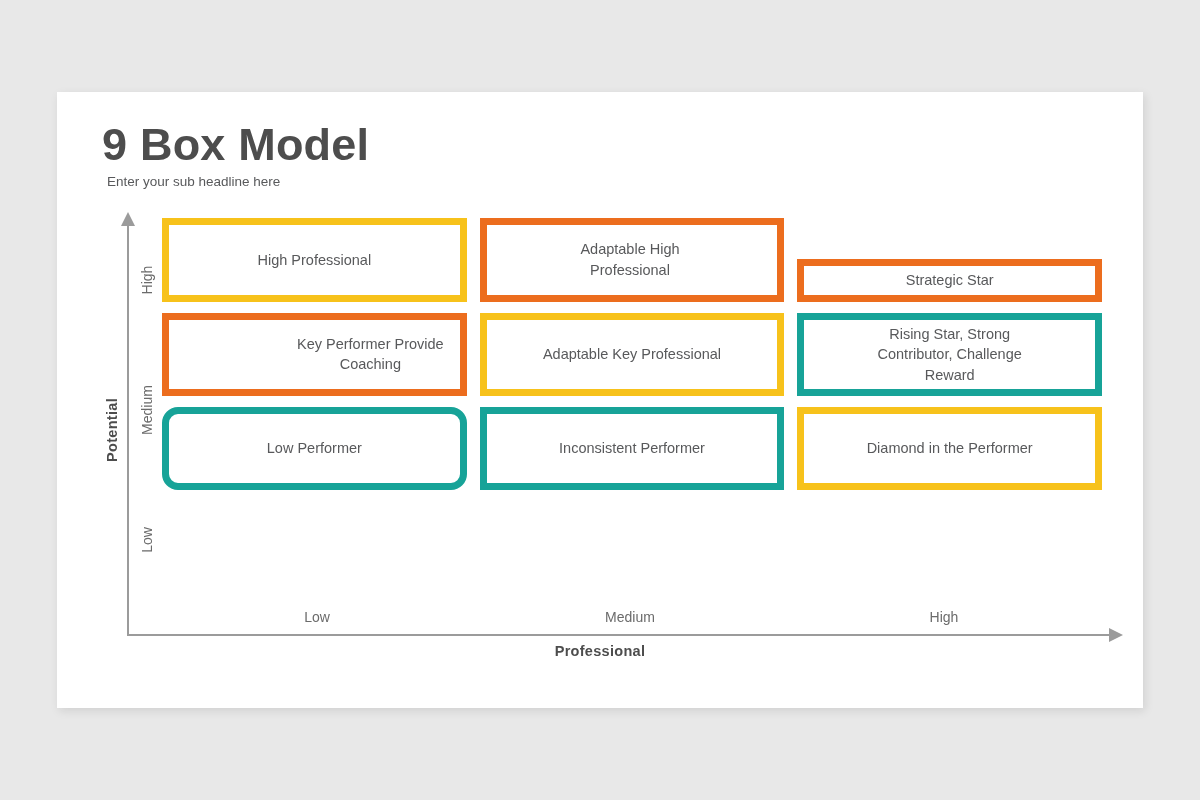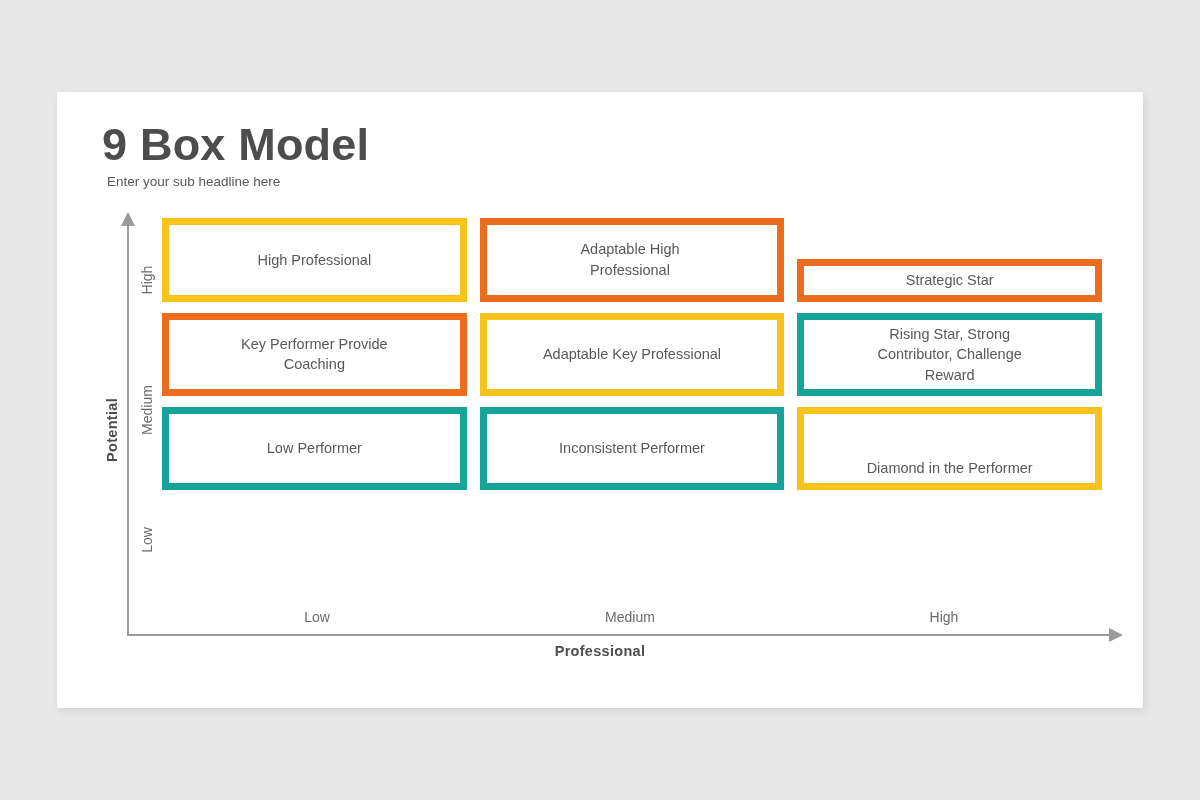--- a/index.html
+++ b/index.html
@@ -199,36 +199,36 @@
       <div class="cell" style="border-color: rgb(247, 194, 27);">
         <div class="cell-label">High Professional</div>
       </div>
       <div class="cell" style="border-color: rgb(236, 109, 30); padding-left: 12px;">
         <div class="cell-label">Adaptable High
 Professional</div>
       </div>
       <div class="cell" style="border-color: rgb(236, 109, 30); margin-top: 41px;">
         <div class="cell-label">Strategic Star</div>
       </div>
-      <div class="cell" style="border-color: rgb(236, 109, 30);">
+      <div class="cell" style="border-color: rgb(236, 109, 30); justify-content: flex-end;">
         <div class="cell-label">Key Performer Provide
 Coaching</div>
       </div>
       <div class="cell" style="border-color: rgb(247, 194, 27);">
         <div class="cell-label">Adaptable Key Professional</div>
       </div>
       <div class="cell" style="border-color: rgb(23, 163, 152);">
         <div class="cell-label">Rising Star, Strong
 Contributor, Challenge
 Reward</div>
       </div>
-      <div class="cell" style="border-color: rgb(23, 163, 152);">
+      <div class="cell" style="border-color: rgb(23, 163, 152); border-radius: 16px;">
         <div class="cell-label">Low Performer</div>
       </div>
       <div class="cell" style="border-color: rgb(23, 163, 152);">
         <div class="cell-label">Inconsistent Performer</div>
       </div>
-      <div class="cell" style="border-color: rgb(247, 194, 27); align-items: flex-end;">
+      <div class="cell" style="border-color: rgb(247, 194, 27);">
         <div class="cell-label">Diamond in the Performer</div>
       </div>
     </div>
 
 </div>
 
 </body></html>

